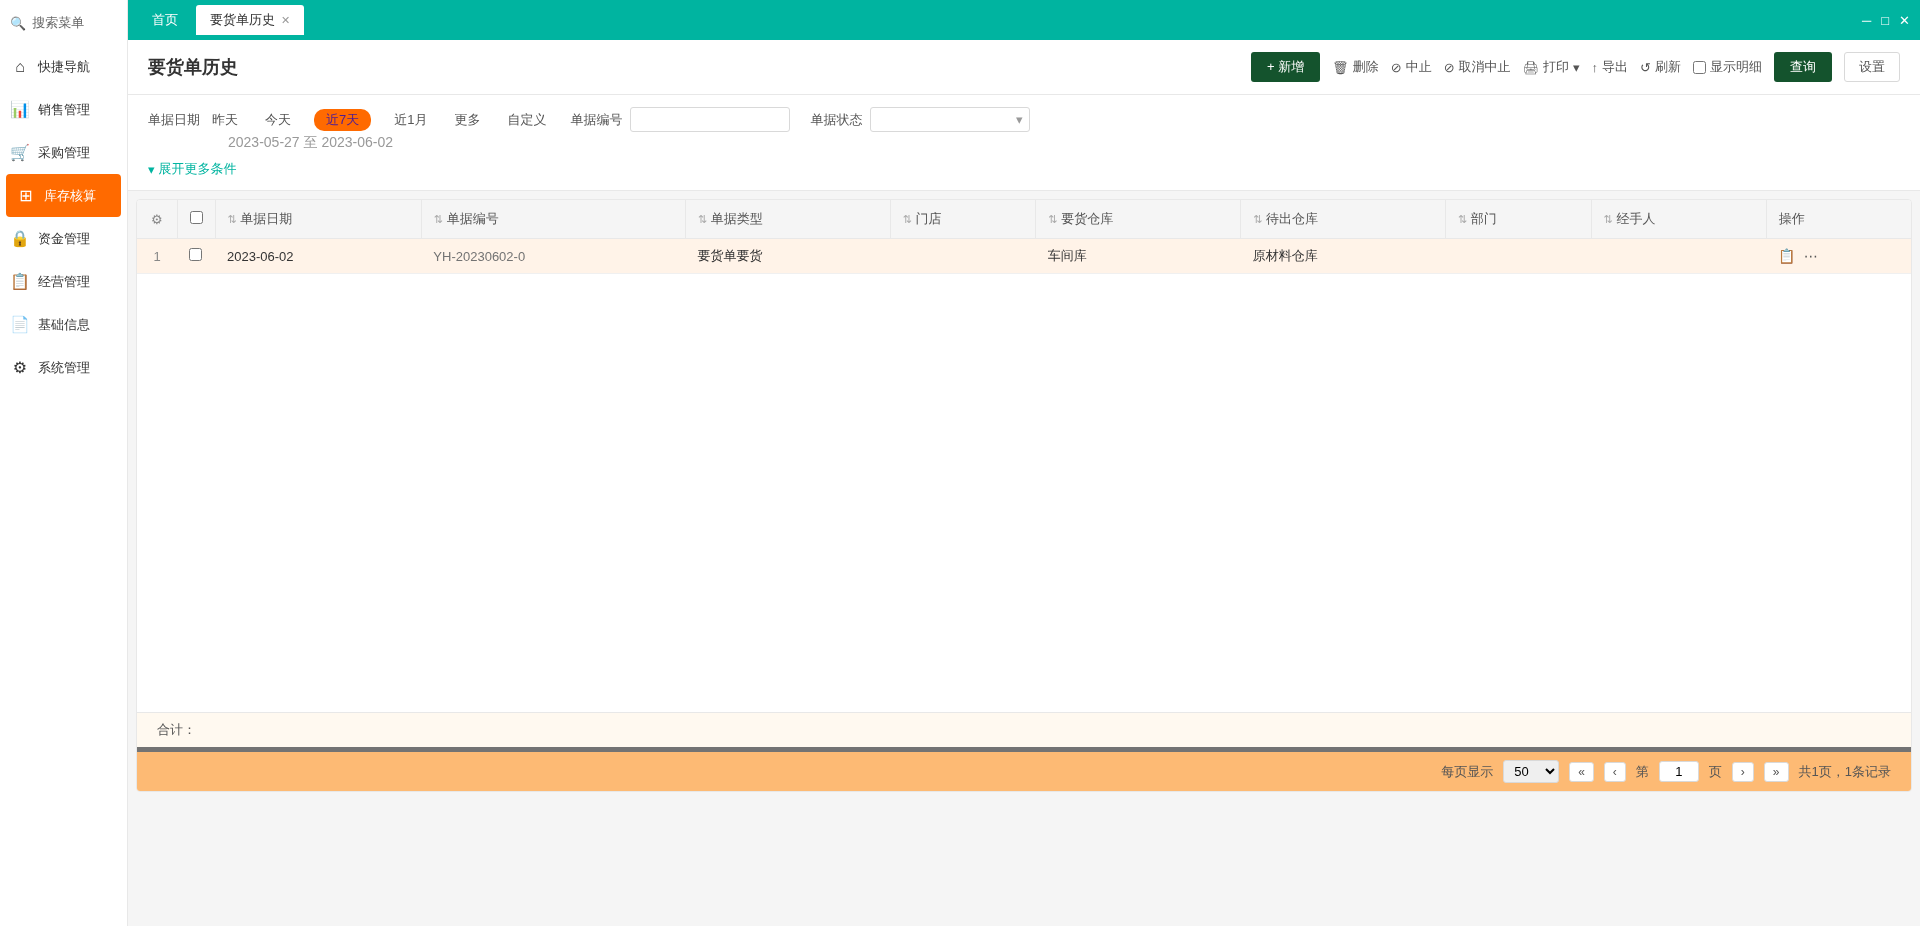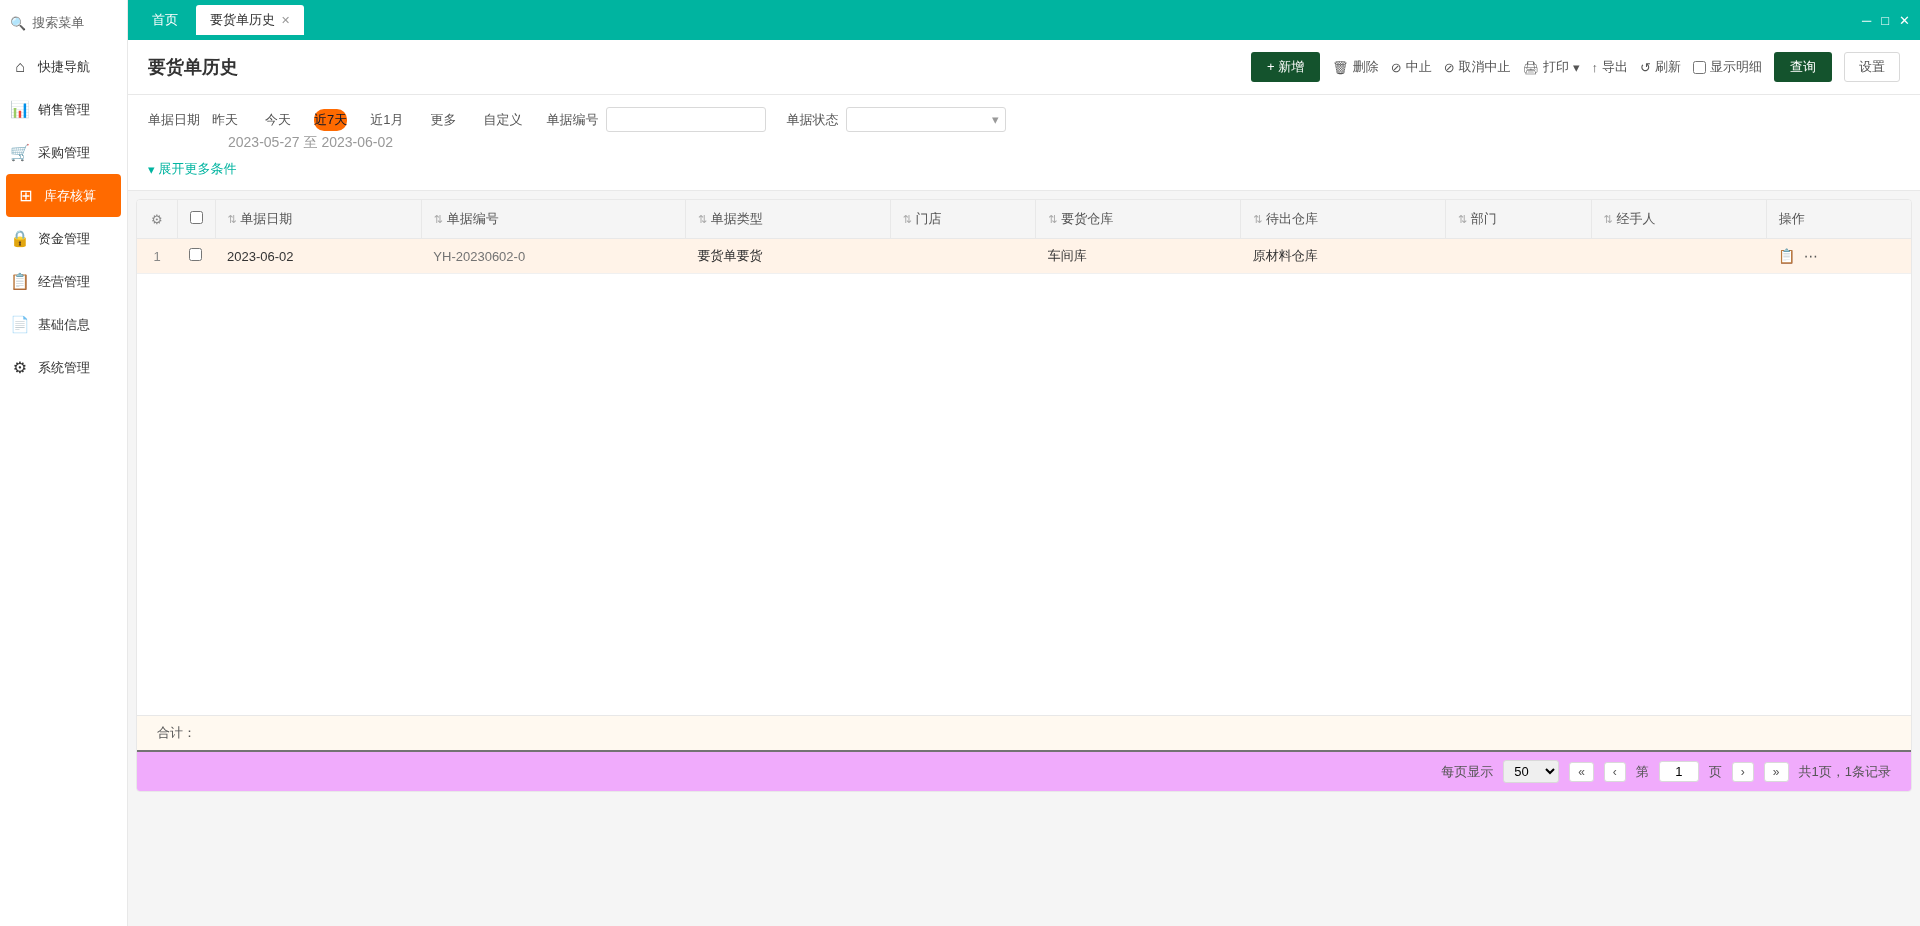--- a/index.html
+++ b/index.html
@@ -181,23 +181,23 @@
       gap: 19px;
     }
     .date-btn {
       color: #555;
       cursor: pointer;
       font-size: 13px;
       padding: 2px 4px;
     }
     .date-btn.active {
       background: #ff6a00;
-      color: #0f172a;
+      color: #4c1d95;
       border-radius: 10px;
-      padding: 2px 0;
+      padding: 2px 12px;
       text-align: center;
     }
     .filter-input {
       border: 1px solid #d9d9d9;
       border-radius: 3px;
       padding: 4px 8px;
       font-size: 13px;
       width: 160px;
       outline: none;
     }
@@ -307,22 +307,22 @@
       color: #555;
       flex-shrink: 0;
     }
 
     
     .pagination {
       display: flex;
       align-items: center;
       justify-content: flex-end;
       padding: 8px 20px;
-      background: #f0abfc;
-      border-top: 2px solid #737373;
+      background: #fdba74;
+      border-top: 5px solid #737373;
       gap: 10px;
       font-size: 13px;
       color: #555;
       flex-shrink: 0;
     }
     .pagination select {
       border: 1px solid #d9d9d9;
       border-radius: 3px;
       padding: 2px 6px;
       font-size: 13px;

